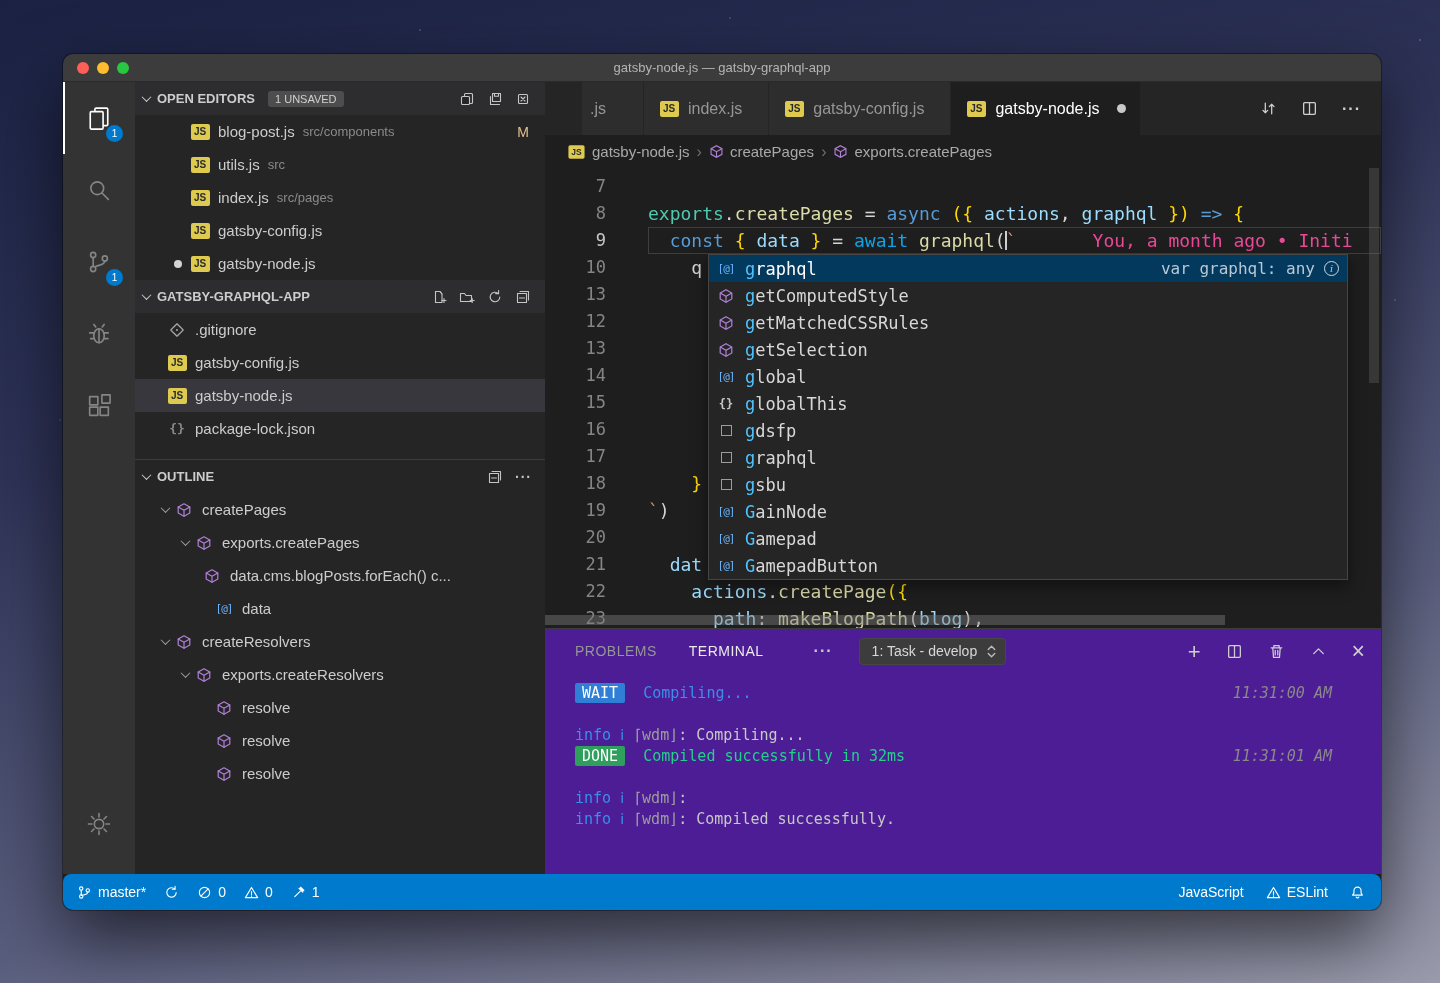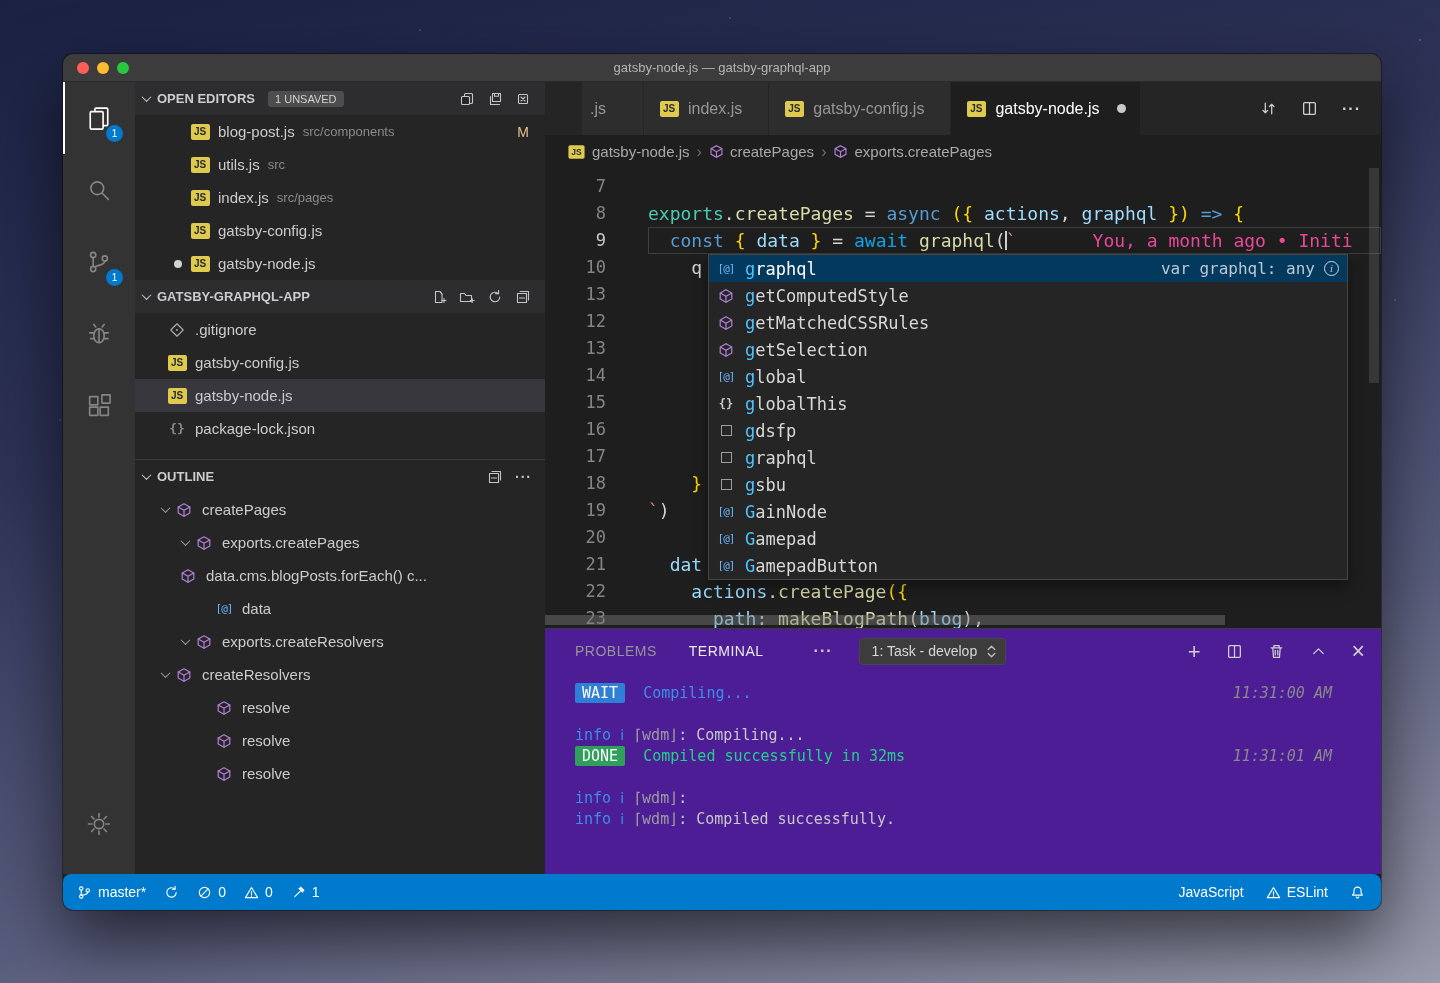--- a/index.html
+++ b/index.html
@@ -394,60 +394,60 @@
                 <span class="chev"></span>
               </span>
        <span class="fi">
                 <svg class="ic-cube" viewBox="0 0 16 16">
                   <path d="M8 1.8 13.8 5v6L8 14.2 2.2 11V5z"></path>
                   <path d="M2.2 5 8 8.2 13.8 5M8 8.2v6"></path>
                 </svg>
               </span>
        <span>exports.createPages</span>
      </div>
-            <div class="row" style="padding-left:26px">
+            <div class="row" style="padding-left:50px">
        <span class="o-chev"></span>
        <span class="fi">
                 <svg class="ic-cube" viewBox="0 0 16 16">
                   <path d="M8 1.8 13.8 5v6L8 14.2 2.2 11V5z"></path>
                   <path d="M2.2 5 8 8.2 13.8 5M8 8.2v6"></path>
                 </svg>
               </span>
        <span>data.cms.blogPosts.forEach() c...</span>
      </div>
             <div class="row" style="padding-left:62px">
        <span class="o-chev"></span>
        <span class="fi">
                 <span class="ic-var">[@]</span>
               </span>
        <span>data</span>
      </div>
+            <div class="row" style="padding-left:22px">
+       <span class="o-chev">
+                <span class="chev"></span>
+              </span>
+       <span class="fi">
+                <svg class="ic-cube" viewBox="0 0 16 16">
+                  <path d="M8 1.8 13.8 5v6L8 14.2 2.2 11V5z"></path>
+                  <path d="M2.2 5 8 8.2 13.8 5M8 8.2v6"></path>
+                </svg>
+              </span>
+       <span>createResolvers</span>
+     </div>
             <div class="row" style="padding-left:42px">
        <span class="o-chev">
                 <span class="chev"></span>
               </span>
        <span class="fi">
                 <svg class="ic-cube" viewBox="0 0 16 16">
                   <path d="M8 1.8 13.8 5v6L8 14.2 2.2 11V5z"></path>
                   <path d="M2.2 5 8 8.2 13.8 5M8 8.2v6"></path>
                 </svg>
               </span>
        <span>exports.createResolvers</span>
-     </div>
-            <div class="row" style="padding-left:22px">
-       <span class="o-chev">
-                <span class="chev"></span>
-              </span>
-       <span class="fi">
-                <svg class="ic-cube" viewBox="0 0 16 16">
-                  <path d="M8 1.8 13.8 5v6L8 14.2 2.2 11V5z"></path>
-                  <path d="M2.2 5 8 8.2 13.8 5M8 8.2v6"></path>
-                </svg>
-              </span>
-       <span>createResolvers</span>
      </div>
             <div class="row" style="padding-left:62px">
        <span class="o-chev"></span>
        <span class="fi">
                 <svg class="ic-cube" viewBox="0 0 16 16">
                   <path d="M8 1.8 13.8 5v6L8 14.2 2.2 11V5z"></path>
                   <path d="M2.2 5 8 8.2 13.8 5M8 8.2v6"></path>
                 </svg>
               </span>
        <span>resolve</span>

